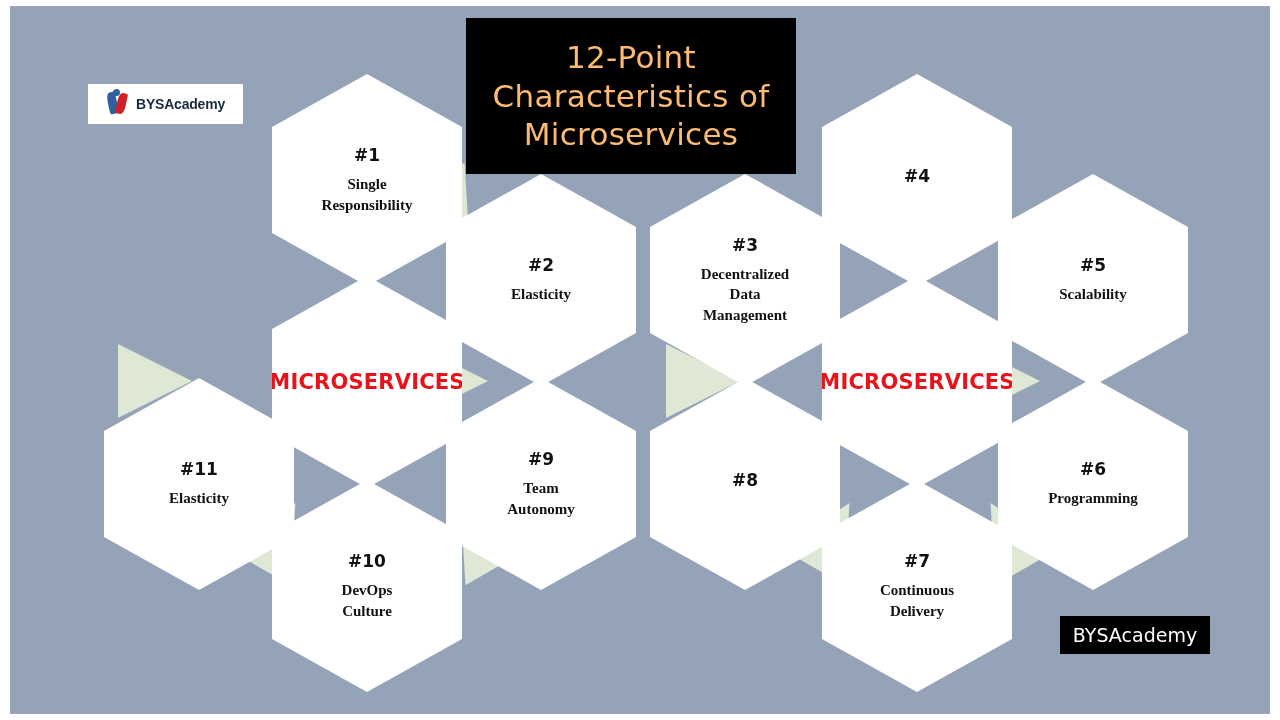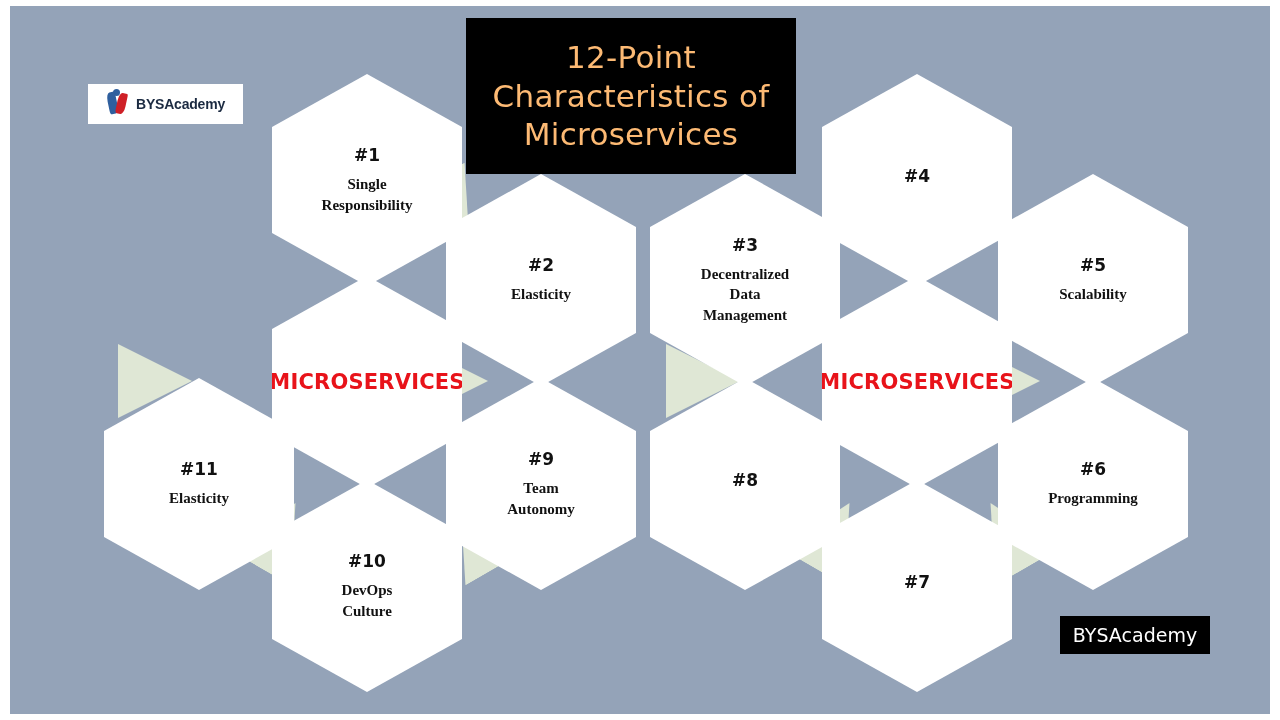--- a/index.html
+++ b/index.html
@@ -225,20 +225,21 @@
     <div class="label">Programming</div>
   </div>
 
   <div class="hex" style="left:262px; top:474px;">
     <div class="num">#10</div>
     <div class="label">DevOps<br>Culture</div>
   </div>
 
   <div class="hex" style="left:812px; top:474px;">
     <div class="num">#7</div>
+    <div class="label">Continuous<br>Delivery</div>
   </div>
 
   <div id="title-box">12-Point<br>Characteristics of<br>Microservices</div>
 
   <div id="logo">
     <span class="mark">
       <span class="dot"></span>
       <span class="b1"></span>
       <span class="b2"></span>
     </span>

